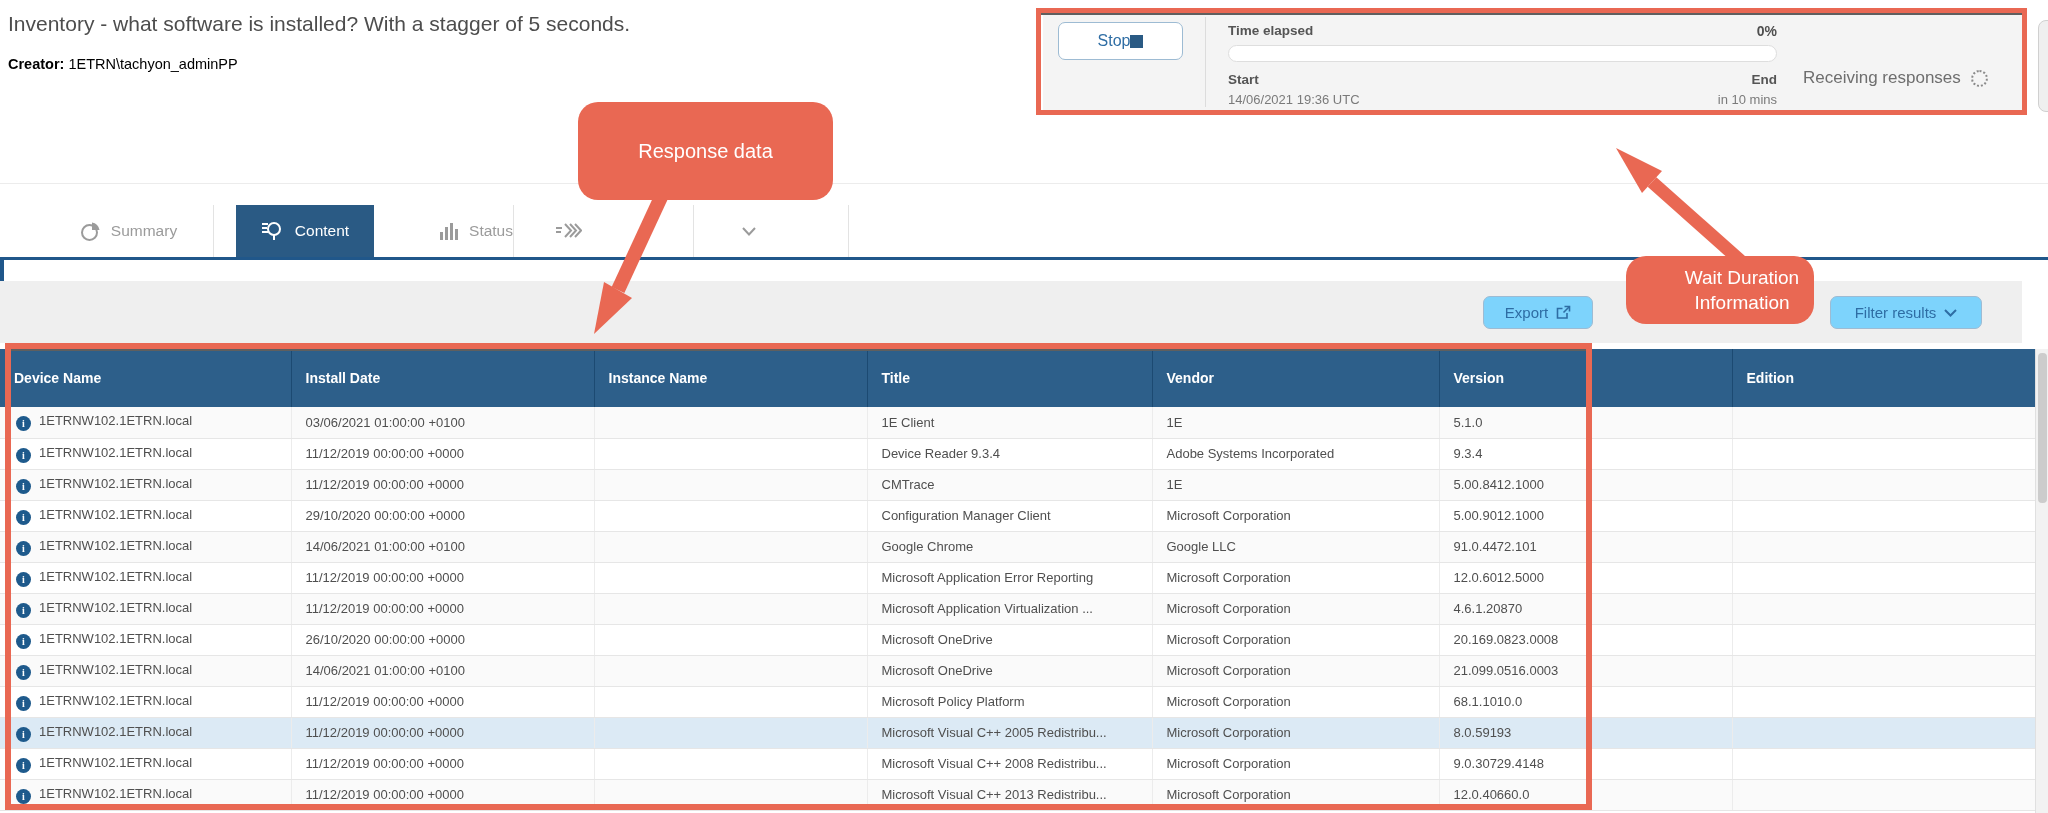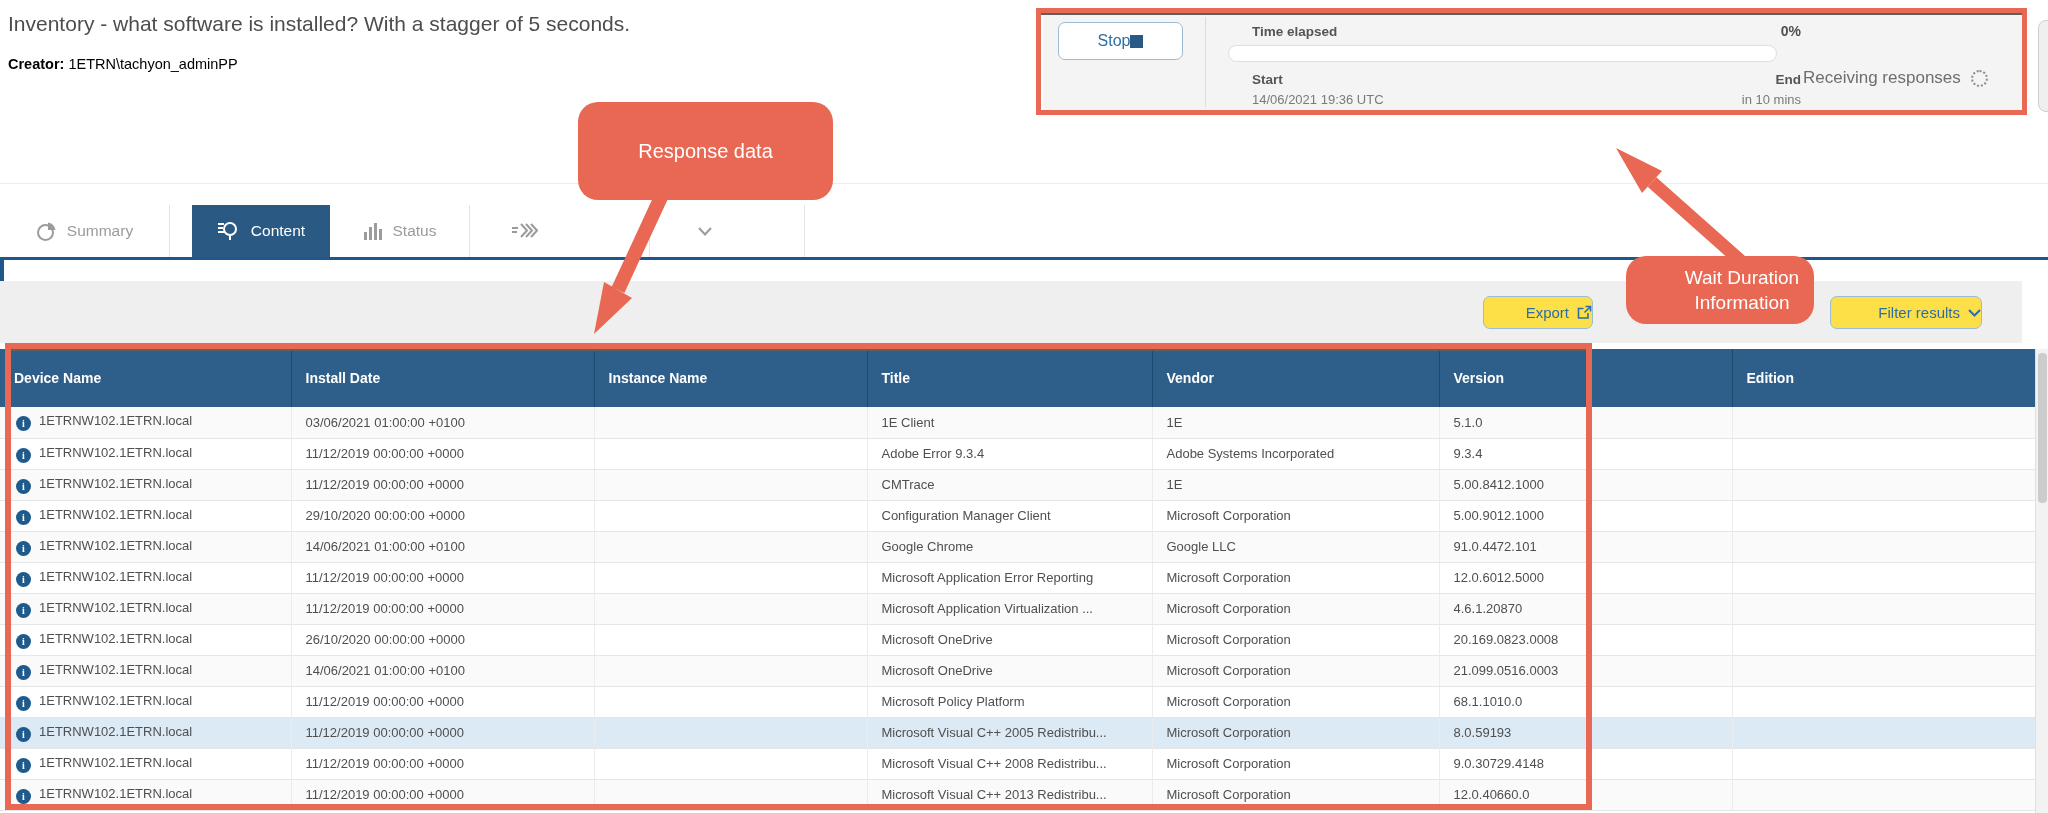--- a/index.html
+++ b/index.html
@@ -13,53 +13,53 @@
   .creator b { font-weight:bold; }
   .hairline { position:absolute; left:0; top:183px; width:2048px; height:1px; background:#ececec; }
 
   
   .status-panel { position:absolute; left:1043px; top:14px; width:980px; height:96px; background:#f4f4f4; }
   .stop-btn { position:absolute; left:15px; top:8px; width:125px; height:38px; background:#fff;
     border:1px solid #9dbbd3; border-radius:7px; display:flex; align-items:center; justify-content:center;
     color:#2e6da4; font-size:16px; cursor:pointer; }
   .stop-square { width:13px; height:13px; background:#2a5a84; display:inline-block; }
   .sp-divider { position:absolute; left:162px; top:3px; width:1px; height:90px; background:#dcdcdc; }
-  .sp-row { display:flex; justify-content:space-between; align-items:center;margin-left:24px; }
+  .sp-row { display:flex; justify-content:space-between; align-items:flex-start; }
   .sp-label { font-size:13.5px; font-weight:bold; color:#555; }
   .sp-pct { font-size:14px; font-weight:bold; color:#4f4f4f; }
   .sp-row1 { position:absolute; left:185px; top:9px; width:549px; }
   .progress { position:absolute; left:185px; top:31px; width:549px; height:17px; background:#fff;
     border:1px solid #dedede; border-radius:9px; }
   .progress-fill { height:100%; width:0%; border-radius:9px; background:#2a5a84; }
   .sp-row2 { position:absolute; left:185px; top:58px; width:549px; }
   .sp-row3 { position:absolute; left:185px; top:78px; width:549px; }
   .sp-value { font-size:13px; color:#7a7a7a; }
   .receiving { position:absolute; left:760px; top:11px; display:flex; align-items:center; gap:10px;
     font-size:17px; color:#6e6e6e;margin-top:43px; }
   .spinner { width:17px; height:17px; border:2.5px dotted #8a8a8a; border-radius:50%; display:inline-block; }
   .right-sliver { position:absolute; left:2038px; top:20px; width:12px; height:92px; background:#efefef;
     border:1px solid #d0d0d0; border-radius:8px 0 0 8px; }
 
   
   .tabbar { position:absolute; left:0; top:205px; width:2048px; height:52px; background:#fff; }
   .tab { position:absolute; top:0; height:52px; display:flex; align-items:center; justify-content:center;
-    gap:10px; color:#9b9b9b; font-size:15.5px; cursor:pointer; background:#fff; }
+    gap:10px; color:#9b9b9b; font-size:15.5px; cursor:pointer; background:#fff;margin-left:44px; }
   .tab svg { flex:0 0 auto; }
   .tab-summary { left:0; width:170px; border-right:1px solid #e3e3e3; }
   .tab-content { left:192px; width:138px; background:#2a5a84; color:#fff; }
-  .tab-status  { left:330px; width:140px; border-right:1px solid #e3e3e3; }
+  .tab-status  { left:330px; width:140px; border-right:1px solid #e3e3e3;justify-content:flex-end; }
   .tab-4 { left:470px; width:180px; border-right:1px solid #e3e3e3; justify-content:flex-start; padding-left:42px; }
   .tab-5 { left:650px; width:155px; border-right:1px solid #e3e3e3; justify-content:flex-start; padding-left:48px; }
   .tab-underline { position:absolute; left:0; top:257px; width:2048px; height:3px; background:#20578a; }
   .content-accent { position:absolute; left:0; top:260px; width:4px; height:83px; background:#20578a; }
 
   
   .toolbar { position:absolute; left:0; top:281px; width:2022px; height:62px; background:#efefef; }
-  .tool-btn { position:absolute; height:33px; background:#fde047; border:1px solid #9dbbd3; border-radius:7px;
-    display:flex; align-items:center; justify-content:flex-end; gap:8px; color:#2e6da4; font-size:15px; cursor:pointer; }
+  .tool-btn { position:absolute; height:33px; background:#7dd3fc; border:1px solid #9dbbd3; border-radius:7px;
+    display:flex; align-items:center; justify-content:center; gap:8px; color:#2e6da4; font-size:15px; cursor:pointer; }
   .export-btn { left:1483px; top:15px; width:110px; }
   .filter-btn { left:1830px; top:15px; width:152px; }
 
   
   .table-wrap { position:absolute; left:0; top:349px; width:2035px; }
   table { border-collapse:collapse; table-layout:fixed; width:2035px; }
   thead th { height:58px; background:#2d5f8a; color:#fff; font-size:14px; font-weight:bold; text-align:left;
     padding:0 14px; border-right:1px solid #1c4a72; }
   tbody td { height:31px; font-size:13px; color:#4f4f4f; padding:0 14px; border-bottom:1px solid #e6e6e6;
     border-right:1px solid #ececec; white-space:nowrap; overflow:hidden; }
@@ -226,21 +226,21 @@
             <td></td>
             <td>1E Client</td>
             <td>1E</td>
             <td>5.1.0</td>
             <td></td>
           </tr>
           <tr>
             <td class="device"><span class="info-icon">i</span><span>1ETRNW102.1ETRN.local</span></td>
             <td>11/12/2019 00:00:00 +0000</td>
             <td></td>
-            <td>Adobe Error 9.3.4</td>
+            <td>Device Reader 9.3.4</td>
             <td>Adobe Systems Incorporated</td>
             <td>9.3.4</td>
             <td></td>
           </tr>
           <tr>
             <td class="device"><span class="info-icon">i</span><span>1ETRNW102.1ETRN.local</span></td>
             <td>11/12/2019 00:00:00 +0000</td>
             <td></td>
             <td>CMTrace</td>
             <td>1E</td>

